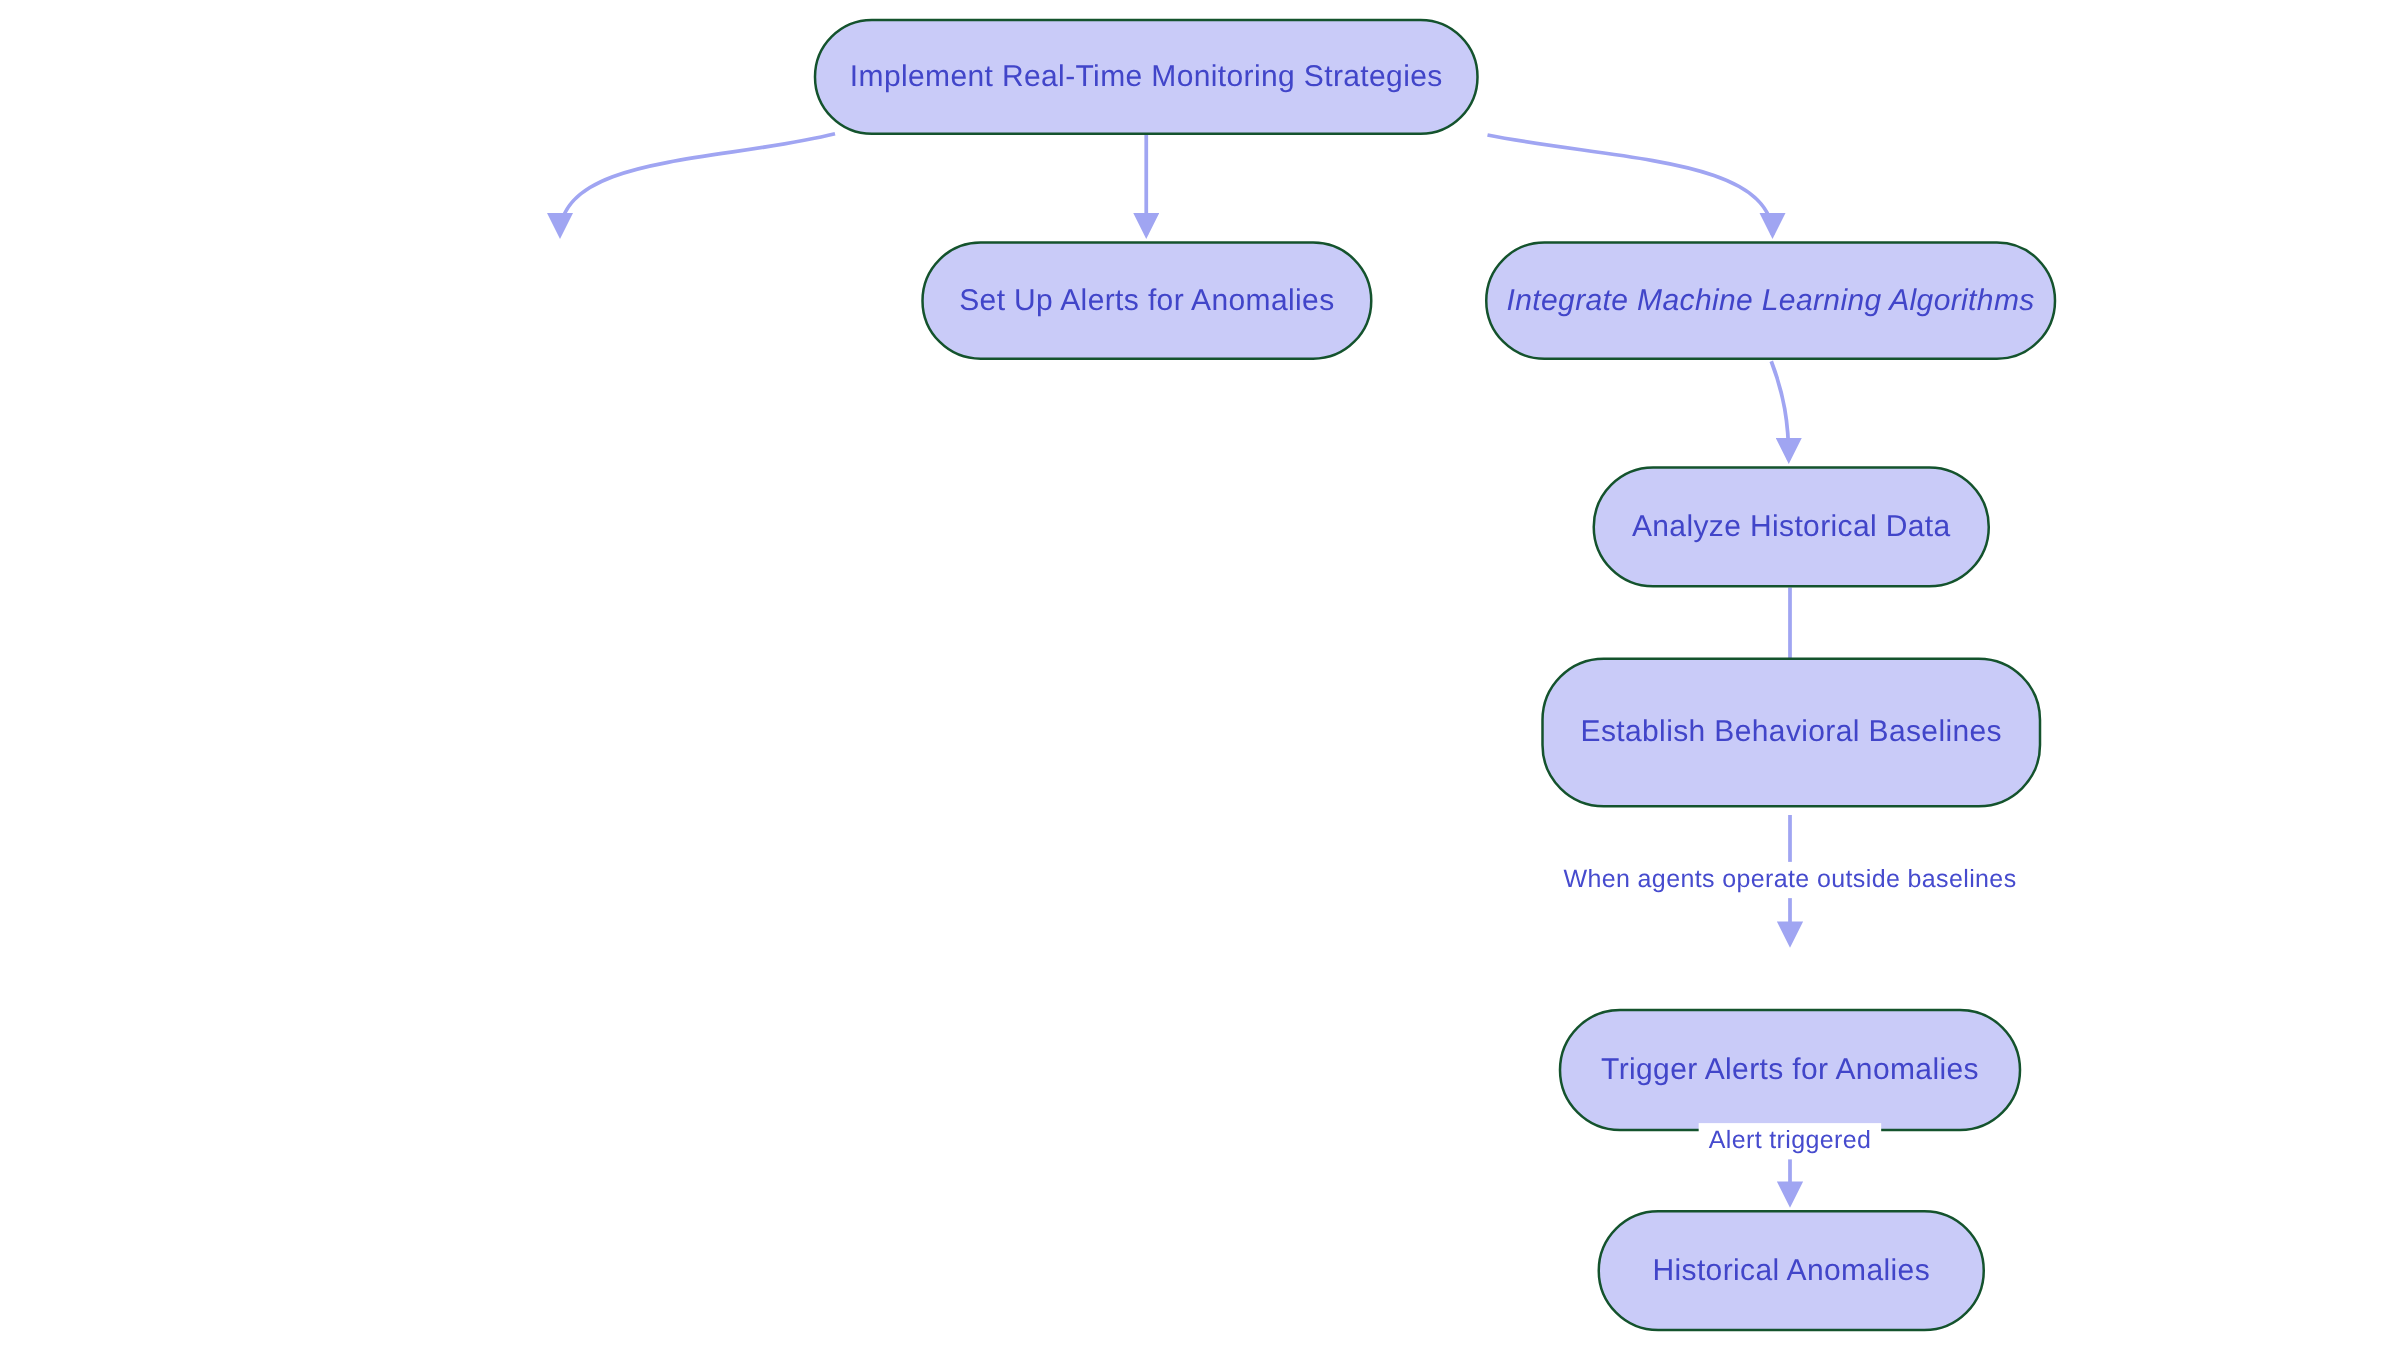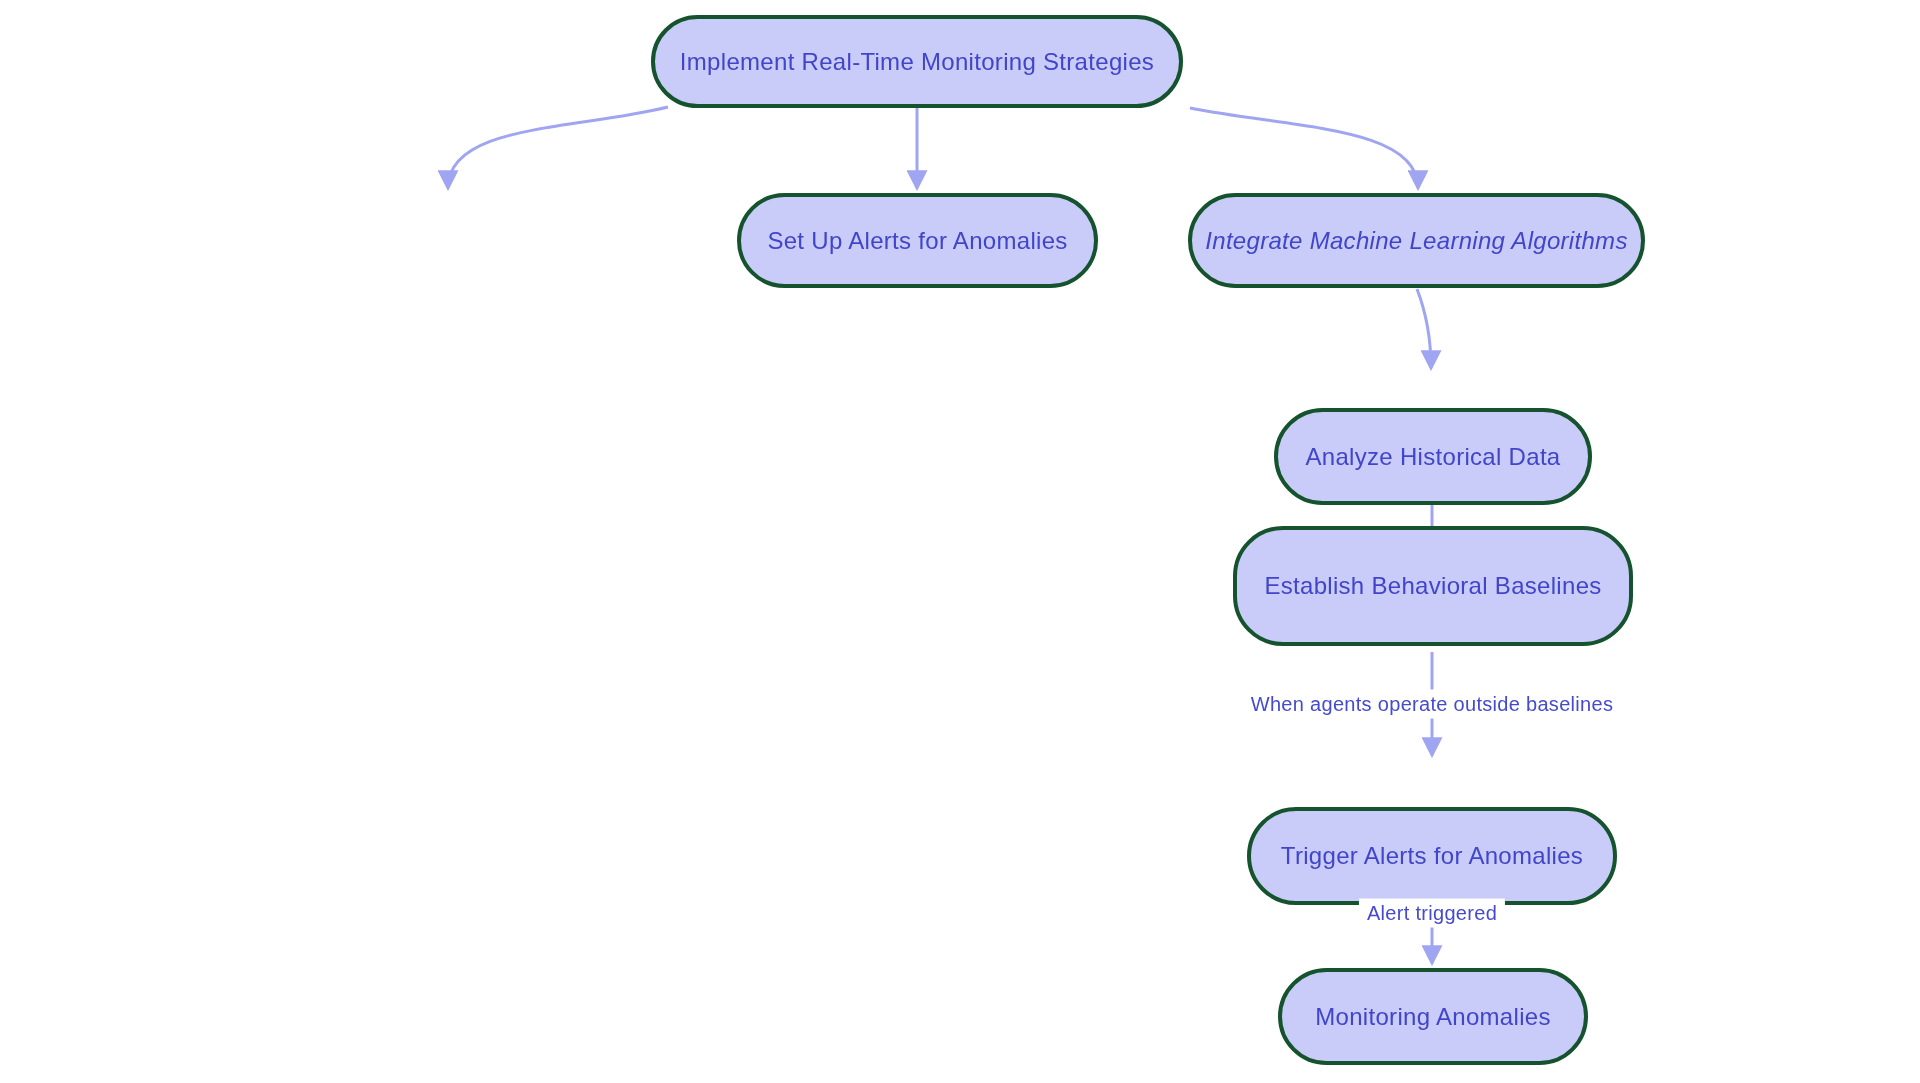--- a/index.html
+++ b/index.html
@@ -17,21 +17,21 @@
     left: 0; top: 0;
     width: 1920px; height: 1083px;
     pointer-events: none;
   }
   .node {
     position: absolute;
     display: flex;
     align-items: center;
     justify-content: center;
     background: #c9cbf8;
-    border: 4px solid #14532d;
+    border: 2px solid #14532d;
     border-radius: 50px;
     color: #4145c9;
     font-size: 24px;
     letter-spacing: 0.3px;
     white-space: nowrap;
     z-index: 2;
   }
   .edge-label {
     position: absolute;
     transform: translate(-50%, -50%);
@@ -72,33 +72,33 @@
 
 
   <div class="node" style="left:737px; top:193px; width:361px; height:95px;text-align:center;">
     <span>Set Up Alerts for Anomalies</span>
   </div>
 
   <div class="node" style="left:1188px; top:193px; width:457px; height:95px;font-style:italic;">
     <span>Integrate Machine Learning Algorithms</span>
   </div>
 
-  <div class="node" style="left:1274px; top:373px; width:318px; height:97px;margin-top:35px;">
+  <div class="node" style="left:1274px; top:373px; width:318px; height:97px;">
     <span>Analyze Historical Data</span>
   </div>
 
   <div class="node" style="left:1233px; top:526px; width:400px; height:120px;">
     <span>Establish Behavioral Baselines</span>
   </div>
 
   <div class="node" style="left:1247px; top:760px; width:370px; height:98px;margin-top:47px;">
     <span>Trigger Alerts for Anomalies</span>
   </div>
 
   <div class="node" style="left:1278px; top:968px; width:310px; height:97px;">
-    <span>Monitoring Anomalies</span>
+    <span>Historical Anomalies</span>
   </div>
 
   <div class="edge-label" style="left:1432px; top:704px;">When agents operate outside baselines</div>
 
   <div class="edge-label" style="left:1432px; top:913px;">Alert triggered</div>
 
 </div>
 
 </body></html>

